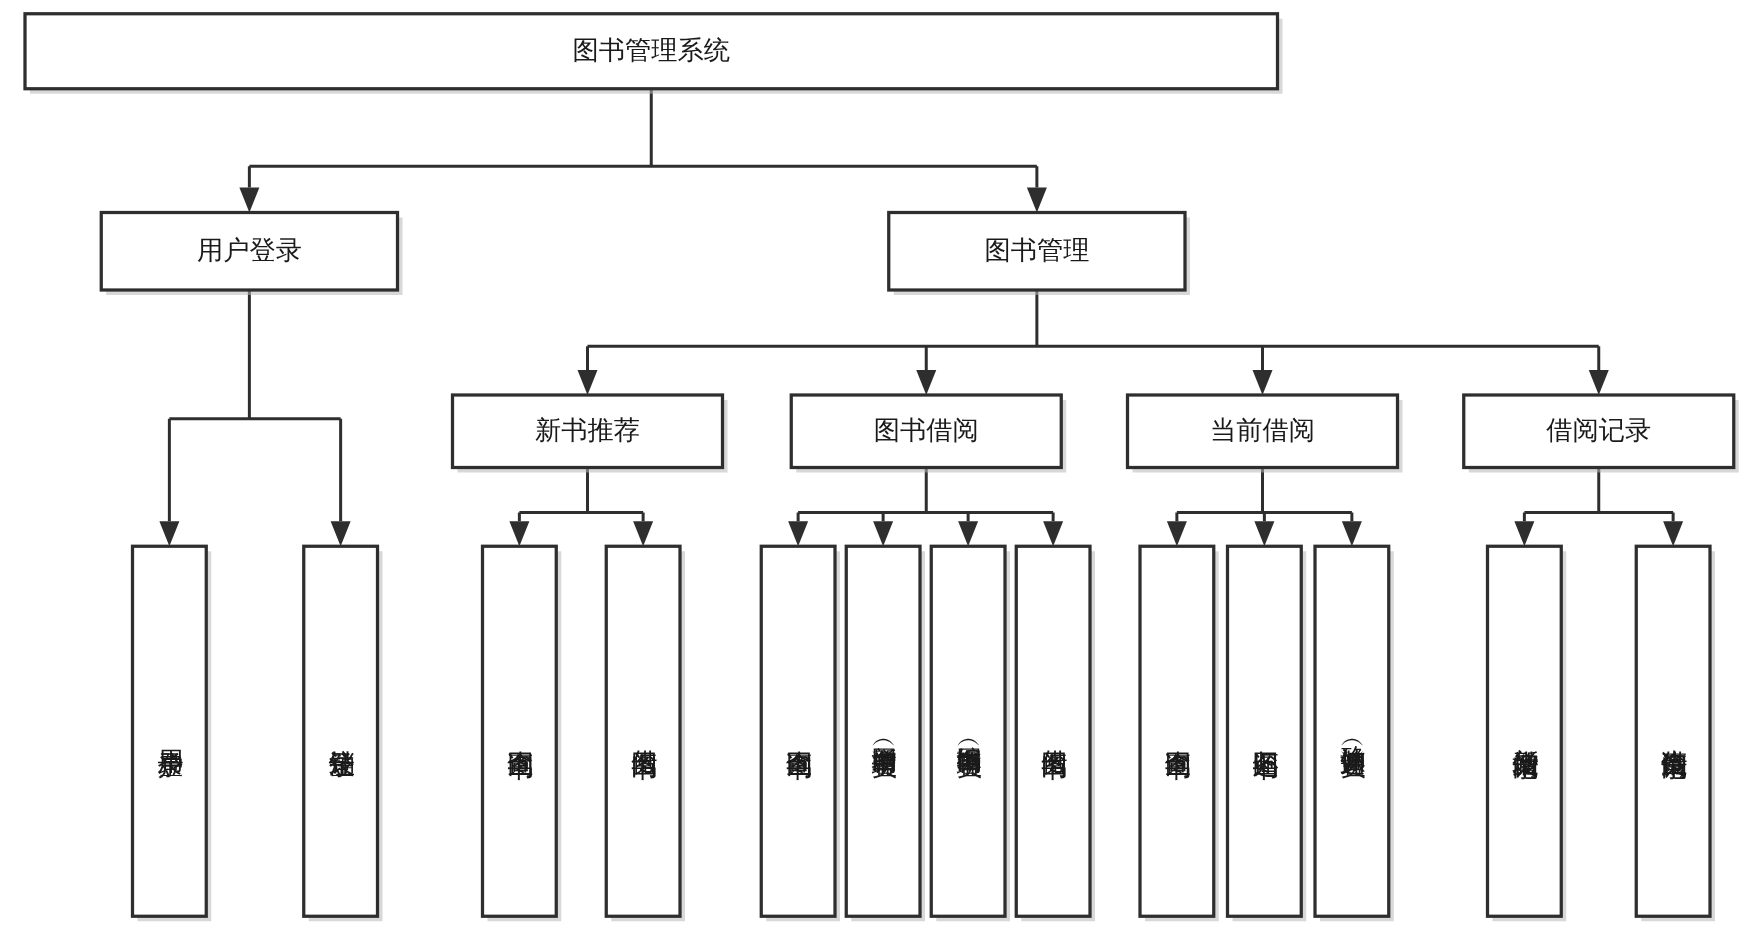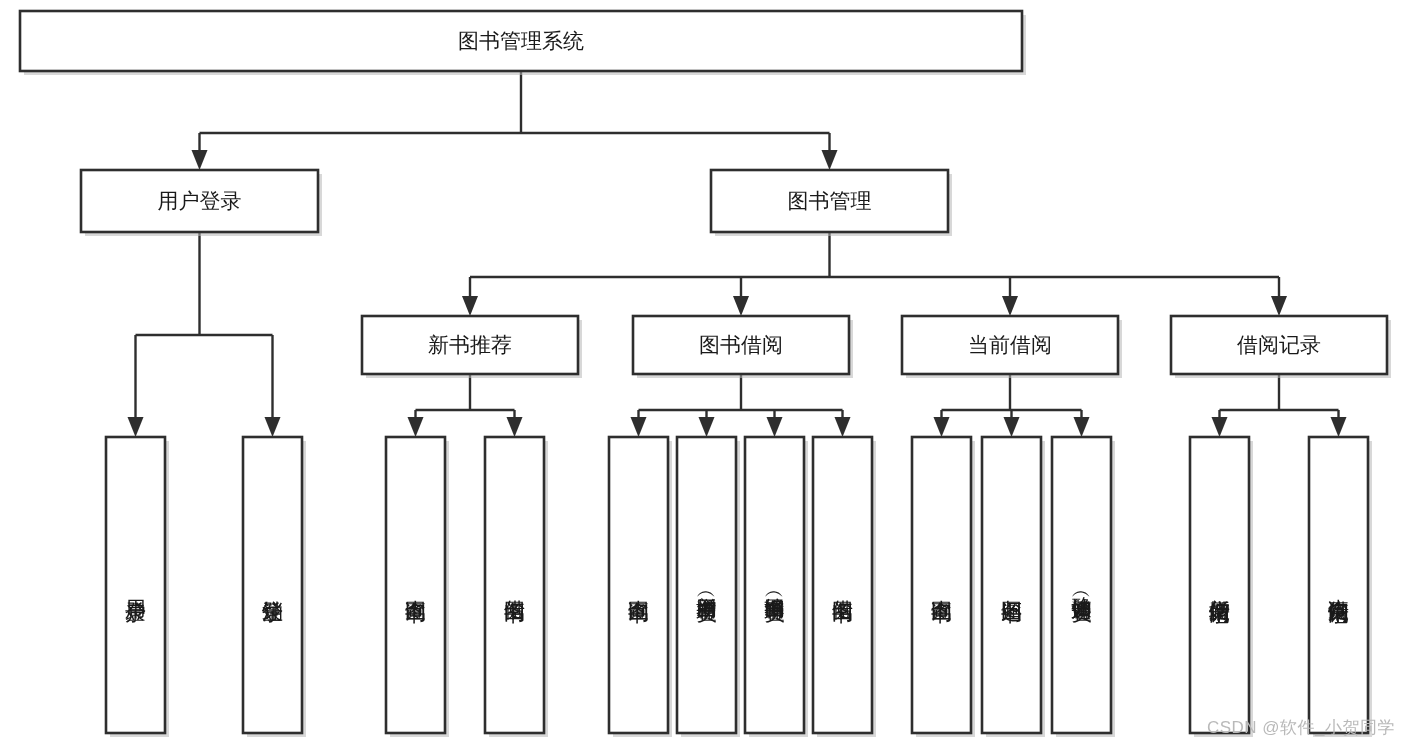--- a/index.html
+++ b/index.html
@@ -225,14 +225,13 @@
       <div class="leaf-label-wrap" style="left: 1052px; top: 437px; width: 59px; height: 296px;">
         <span class="leaf-label" style="font-size: 20px;">确认归还（管理员）</span>
       </div>
       <div class="leaf-label-wrap" style="left: 1190px; top: 437px; width: 59px; height: 296px;">
         <span class="leaf-label" style="font-size: 21px;">新增借阅记录</span>
       </div>
       <div class="leaf-label-wrap" style="left: 1309px; top: 437px; width: 59px; height: 296px;">
         <span class="leaf-label" style="font-size: 21px;">查询借阅记录</span>
       </div>
     </div>
-  <div class="watermark">CSDN @软件_小贺同学</div>
 </div>
 
 </body></html>

